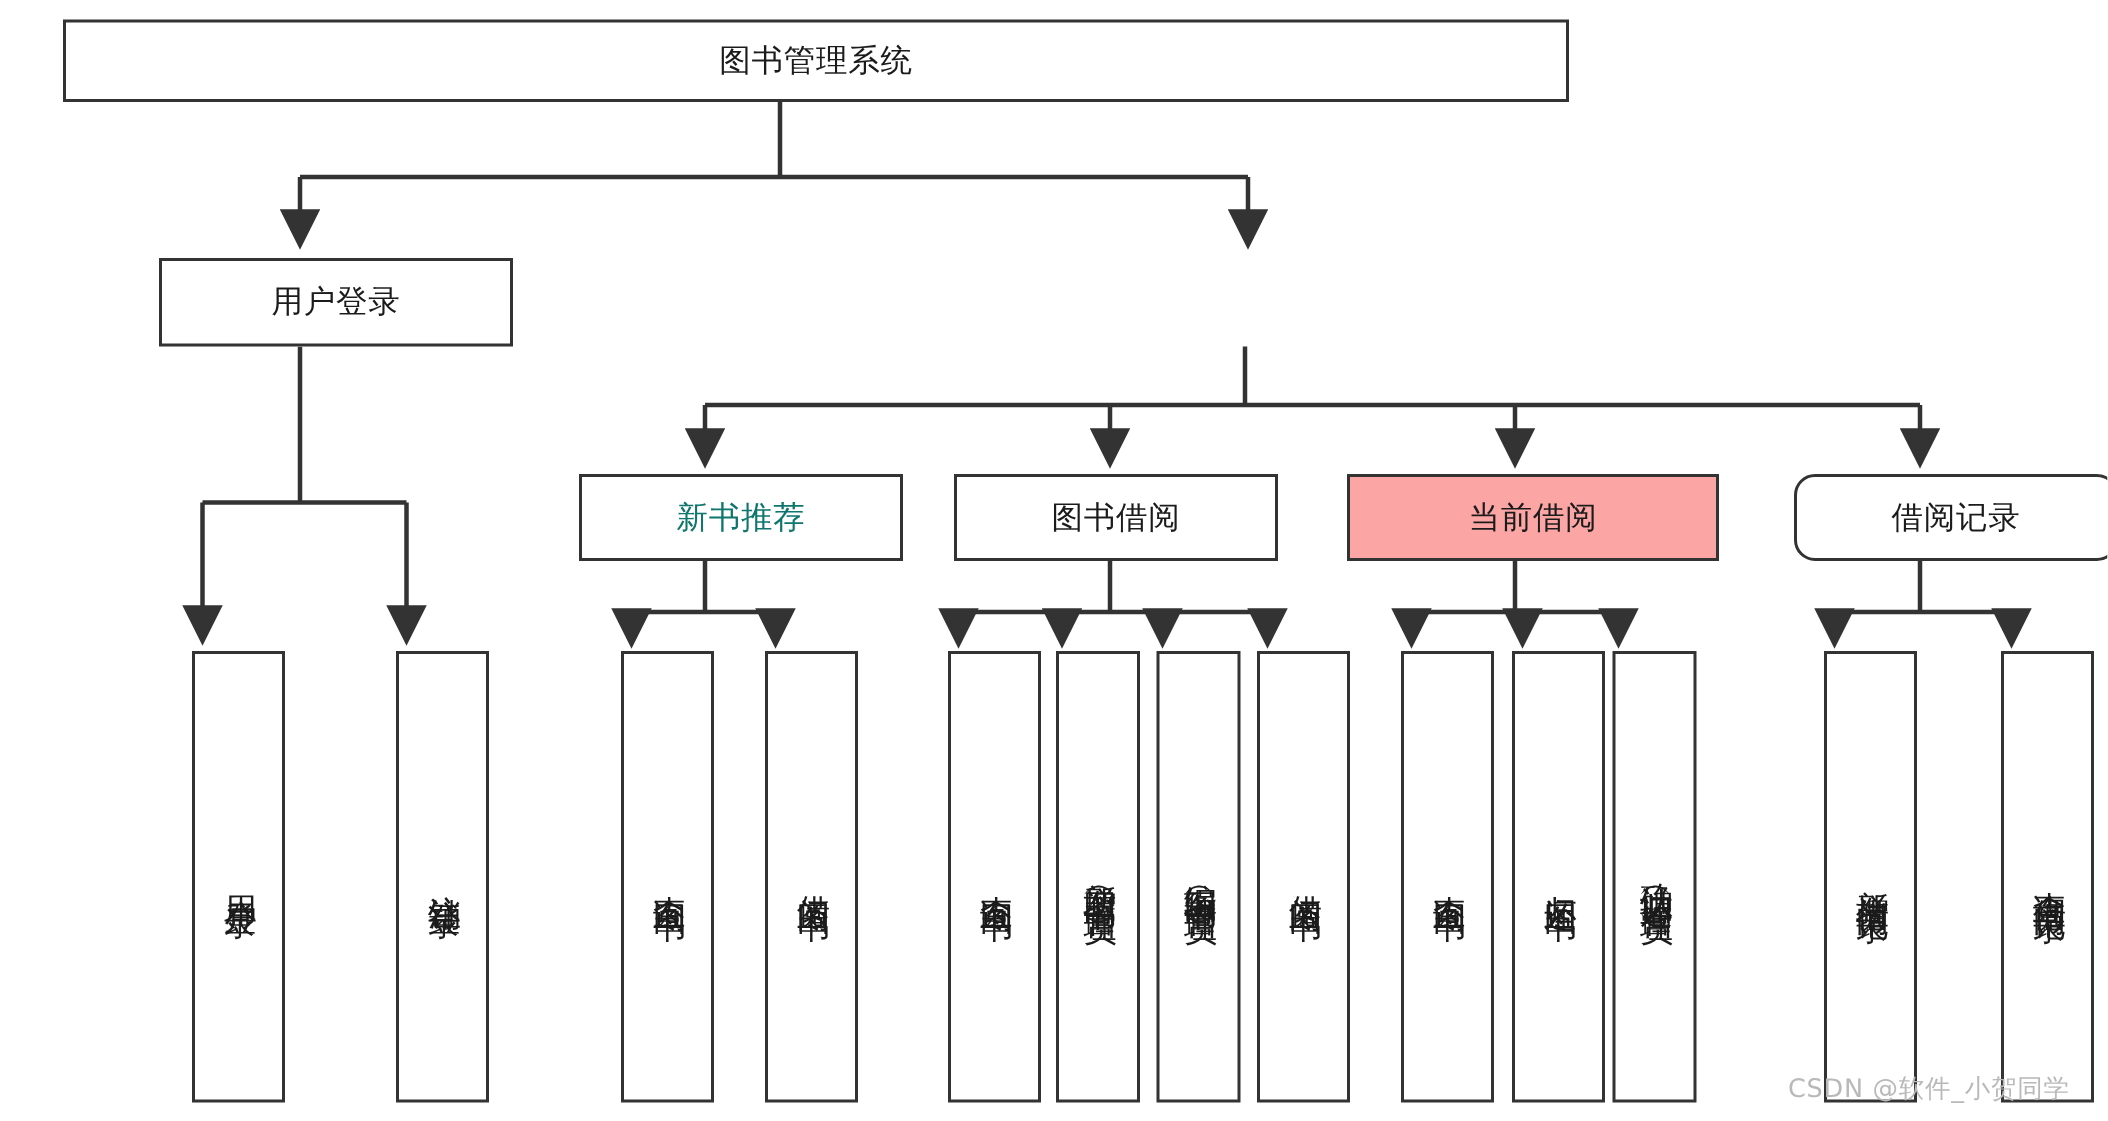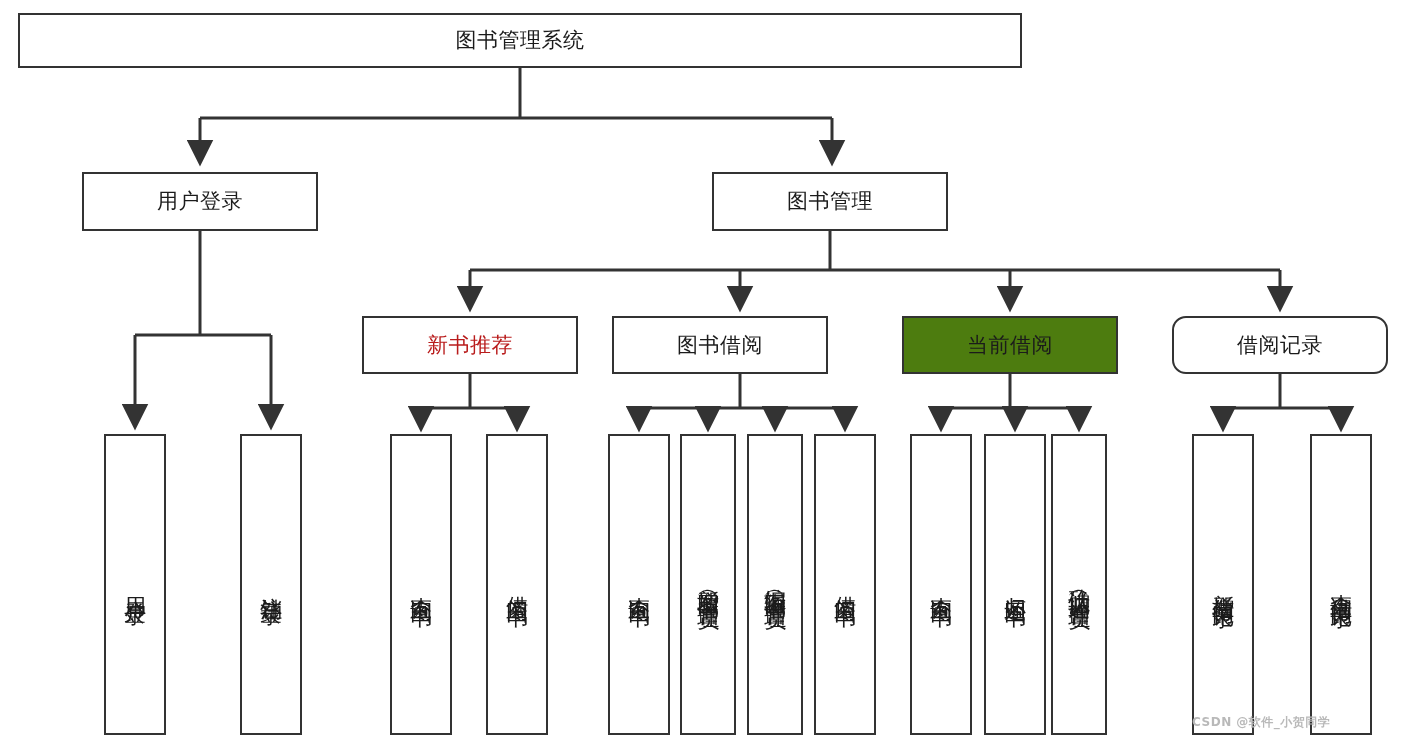--- a/index.html
+++ b/index.html
@@ -28,20 +28,21 @@
   }
   .node {
     position: absolute;
     box-sizing: border-box;
     background: #ffffff;
     border: 2px solid #be185d;
     display: flex;
     align-items: center;
     justify-content: center;
     color: #1b1b1b;
+    margin-left: 24px;
   }
   .node .label {
     display: block;
     text-align: center;
     line-height: 1.18;
     white-space: pre;
   }
   
   .node.horiz .label {
     font-size: 21px;
@@ -56,24 +57,23 @@
     writing-mode: vertical-rl;
     text-orientation: upright;
     font-size: 22px;
     line-height: 1.30;
     letter-spacing: 3px;
     max-height: 100%;
   }
   .watermark {
     position: absolute;
     color: #b9b9b9;
-    font-size: 12px;
+    font-size: 17px;
     white-space: nowrap;
     letter-spacing: 0.5px;
-    font-weight: bold;
   }
 </style>
 </head>
 <body>
 
 <div id="canvas" style="background: rgb(255, 255, 255);">
 
   <svg id="edges" viewBox="0 0 1405 747" width="1405" height="747" aria-hidden="true">
     <defs>
       <marker id="arrow" viewBox="0 0 12 12" refX="10" refY="6" markerWidth="9" markerHeight="9" orient="auto-start-reverse">
@@ -124,31 +124,28 @@
     </g>
   </svg>
 
   <div class="node horiz" style="left: 18px; top: 13px; width: 1004px; height: 55px; border-color: rgb(51, 51, 51); background: rgb(255, 255, 255); color: rgb(27, 27, 27);">
     <span class="label">图书管理系统</span>
   </div>
 
   <div class="node horiz" style="left: 82px; top: 172px; width: 236px; height: 59px; border-color: rgb(51, 51, 51); background: rgb(255, 255, 255); color: rgb(27, 27, 27);">
     <span class="label">用户登录</span>
   </div>
-  <div class="node horiz" style="left: 712px; top: 172px; width: 236px; height: 59px; border-color: rgb(51, 51, 51); background: rgb(255, 255, 255); color: rgb(27, 27, 27);">
-    <span class="label">图书管理</span>
-  </div>
 
-  <div class="node horiz" style="left: 362px; top: 316px; width: 216px; height: 58px; border-color: rgb(51, 51, 51); background: rgb(255, 255, 255); color: #b91c1c;">
+  <div class="node horiz" style="left: 362px; top: 316px; width: 216px; height: 58px; border-color: rgb(51, 51, 51); background: rgb(255, 255, 255); color: #0f766e;">
     <span class="label">新书推荐</span>
   </div>
   <div class="node horiz" style="left: 612px; top: 316px; width: 216px; height: 58px; border-color: rgb(51, 51, 51); background: rgb(255, 255, 255); color: rgb(27, 27, 27);">
     <span class="label">图书借阅</span>
   </div>
-  <div class="node horiz" style="left: 902px; top: 316px; width: 216px; height: 58px; border-color: rgb(51, 51, 51); background: #4d7c0f; color: rgb(27, 27, 27);">
+  <div class="node horiz" style="left: 874px; top: 316px; width: 248px; height: 58px; border-color: rgb(51, 51, 51); background: #fca5a5; color: rgb(27, 27, 27);">
     <span class="label">当前借阅</span>
   </div>
   <div class="node horiz" style="left: 1172px; top: 316px; width: 216px; height: 58px; border-color: rgb(51, 51, 51); background: rgb(255, 255, 255); color: rgb(27, 27, 27); border-radius: 14px;">
     <span class="label">借阅记录</span>
   </div>
 
   <div class="node vert" style="left: 104px; top: 434px; width: 62px; height: 301px; border-color: rgb(51, 51, 51); background: rgb(255, 255, 255); color: rgb(27, 27, 27);">
     <span class="label">用户登录</span>
   </div>
   <div class="node vert" style="left: 240px; top: 434px; width: 62px; height: 301px; border-color: rgb(51, 51, 51); background: rgb(255, 255, 255); color: rgb(27, 27, 27);">

